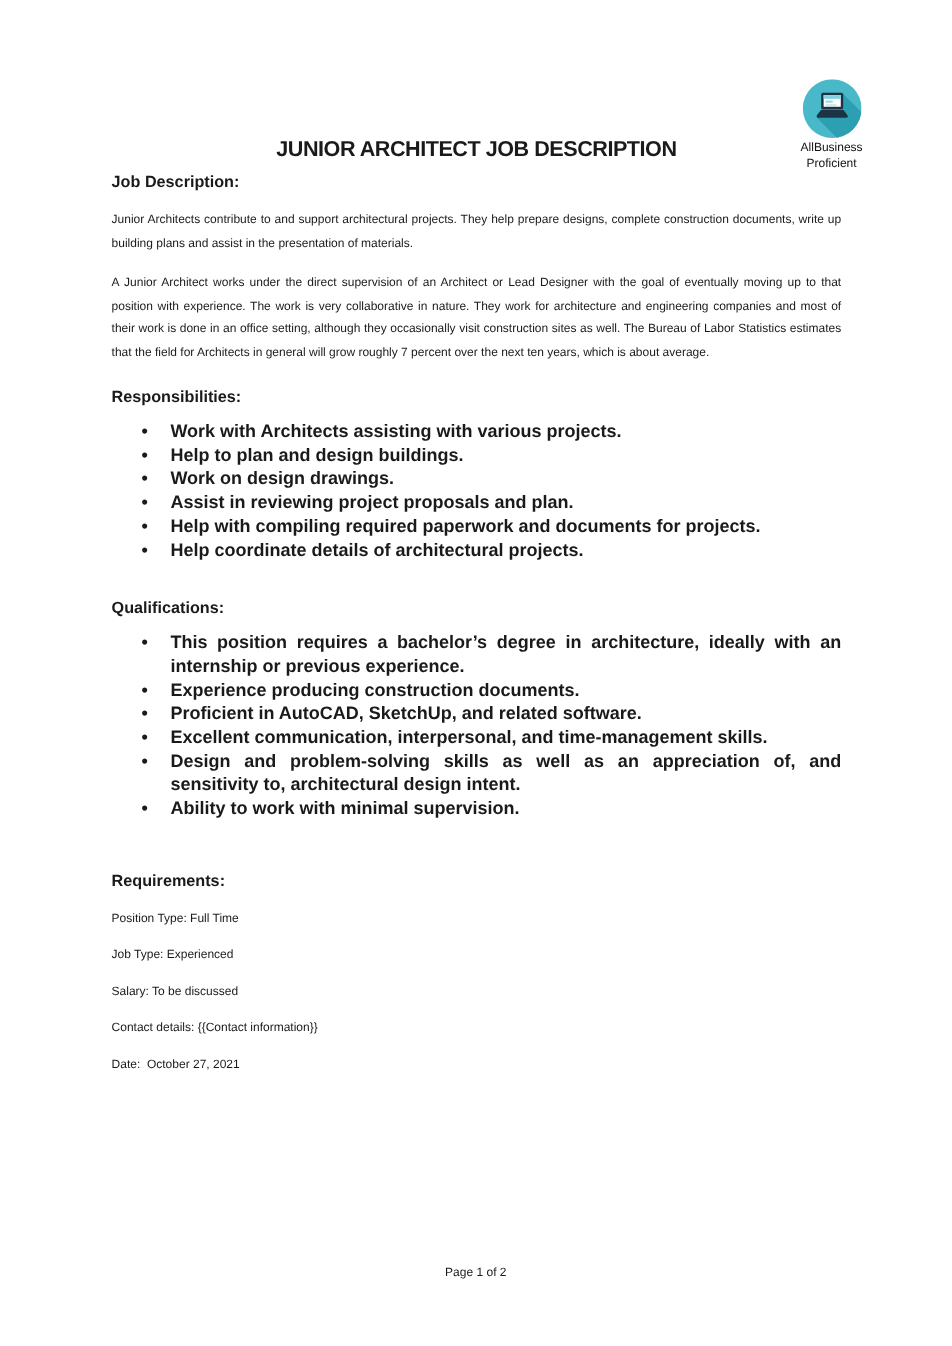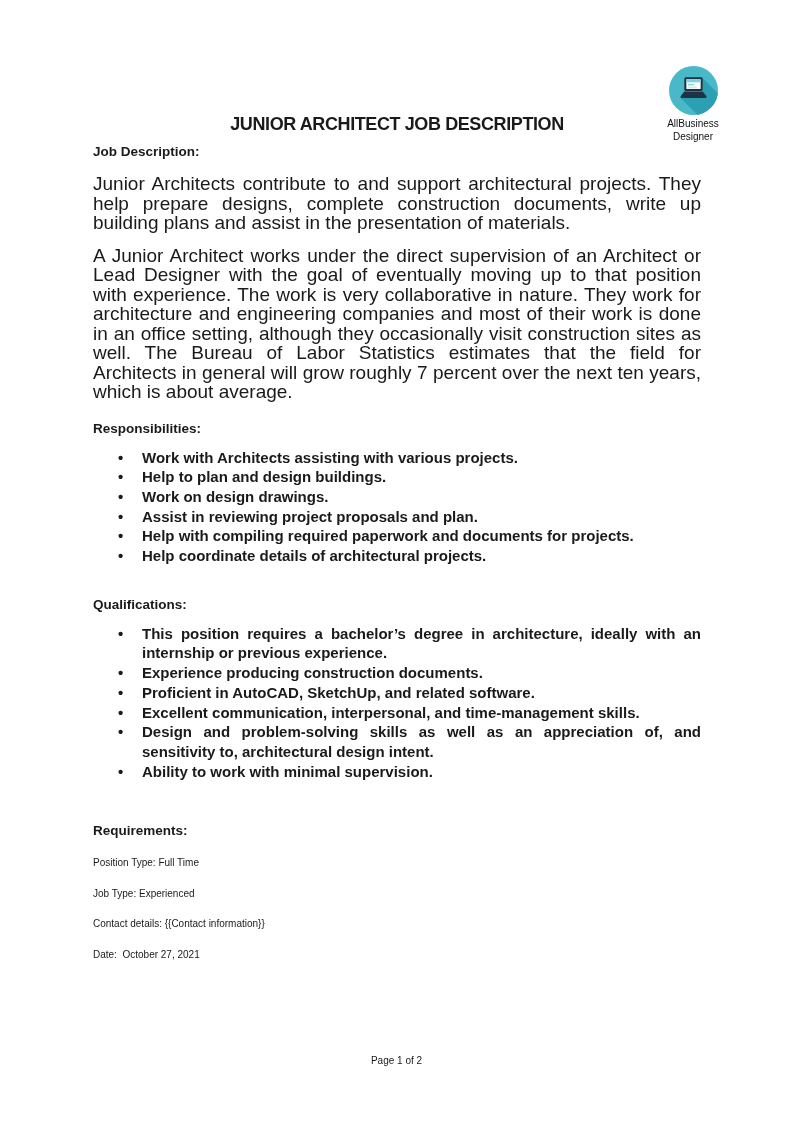--- a/index.html
+++ b/index.html
@@ -33,21 +33,21 @@
     font-size: 13.5px;
     line-height: 19px;
     font-weight: 700;
   }
   .mt-jd    { margin-top: 7px; }
   .mt-resp  { margin-top: 17px; }
   .mt-qual  { margin-top: 29px; }
   .mt-req   { margin-top: 40px; }
   p.body {
     margin: 13px 0 0 0;
-    font-size: 19px;
+    font-size: 10px;
     line-height: 19.5px;
   }
   .just { text-align: justify; }
   ul.bullets {
     list-style: none;
     margin: 10px 0 0 0;
     padding: 0;
   }
   ul.bullets li {
     position: relative;
@@ -112,21 +112,21 @@
       </g>
       <rect x="15" y="11" width="18" height="13.5" rx="1.5" fill="#1b3344"></rect>
       <rect x="17" y="13" width="14" height="9.5" fill="#ffffff"></rect>
       <rect x="17" y="13" width="14" height="3" fill="#7fd2e2"></rect>
       <rect x="18.5" y="17.5" width="6" height="1.6" fill="#8fd8e4"></rect>
       <rect x="18.5" y="20.2" width="9" height="1.6" fill="#c9ecf2"></rect>
       <path d="M11.5 29.5 L15 25 H33 L36.5 29.5 a1.2 1.2 0 0 1 -1 1.9 H12.5 a1.2 1.2 0 0 1 -1 -1.9 Z" fill="#1b3344"></path>
     </svg>
     <div class="logo-text">
       <div>AllBusiness</div>
-      <div>Designer</div>
+      <div>Proficient</div>
     </div>
   </div>
 
   <div class="content">
 
     <h1 class="doc-title">JUNIOR ARCHITECT JOB DESCRIPTION</h1>
 
     <p class="sec-heading mt-jd">Job Description:</p>
     <p class="body just">Junior Architects contribute to and support architectural projects. They help prepare designs, complete construction documents, write up building plans and assist in the presentation of materials.</p>
     <p class="body just">A Junior Architect works under the direct supervision of an Architect or Lead Designer with the goal of eventually moving up to that position with experience. The work is very collaborative in nature. They work for architecture and engineering companies and most of their work is done in an office setting, although they occasionally visit construction sites as well. The Bureau of Labor Statistics estimates that the field for Architects in general will grow roughly 7 percent over the next ten years, which is about average.</p>
@@ -147,20 +147,21 @@
       <li>Experience producing construction documents.</li>
       <li>Proficient in AutoCAD, SketchUp, and related software.</li>
       <li>Excellent communication, interpersonal, and time-management skills.</li>
       <li>Design and problem-solving skills as well as an appreciation of, and sensitivity to, architectural design intent.</li>
       <li>Ability to work with minimal supervision.</li>
     </ul>
 
     <p class="sec-heading mt-req">Requirements:</p>
     <p class="req first">Position Type: Full Time</p>
     <p class="req">Job Type: Experienced</p>
+    <p class="req">Salary: To be discussed</p>
     <p class="req">Contact details: {{Contact information}}</p>
     <p class="req">Date:  October 27, 2021</p>
 
   </div>
 
   <div class="footer">Page 1 of 2</div>
 
 </div>
 
 </body></html>

